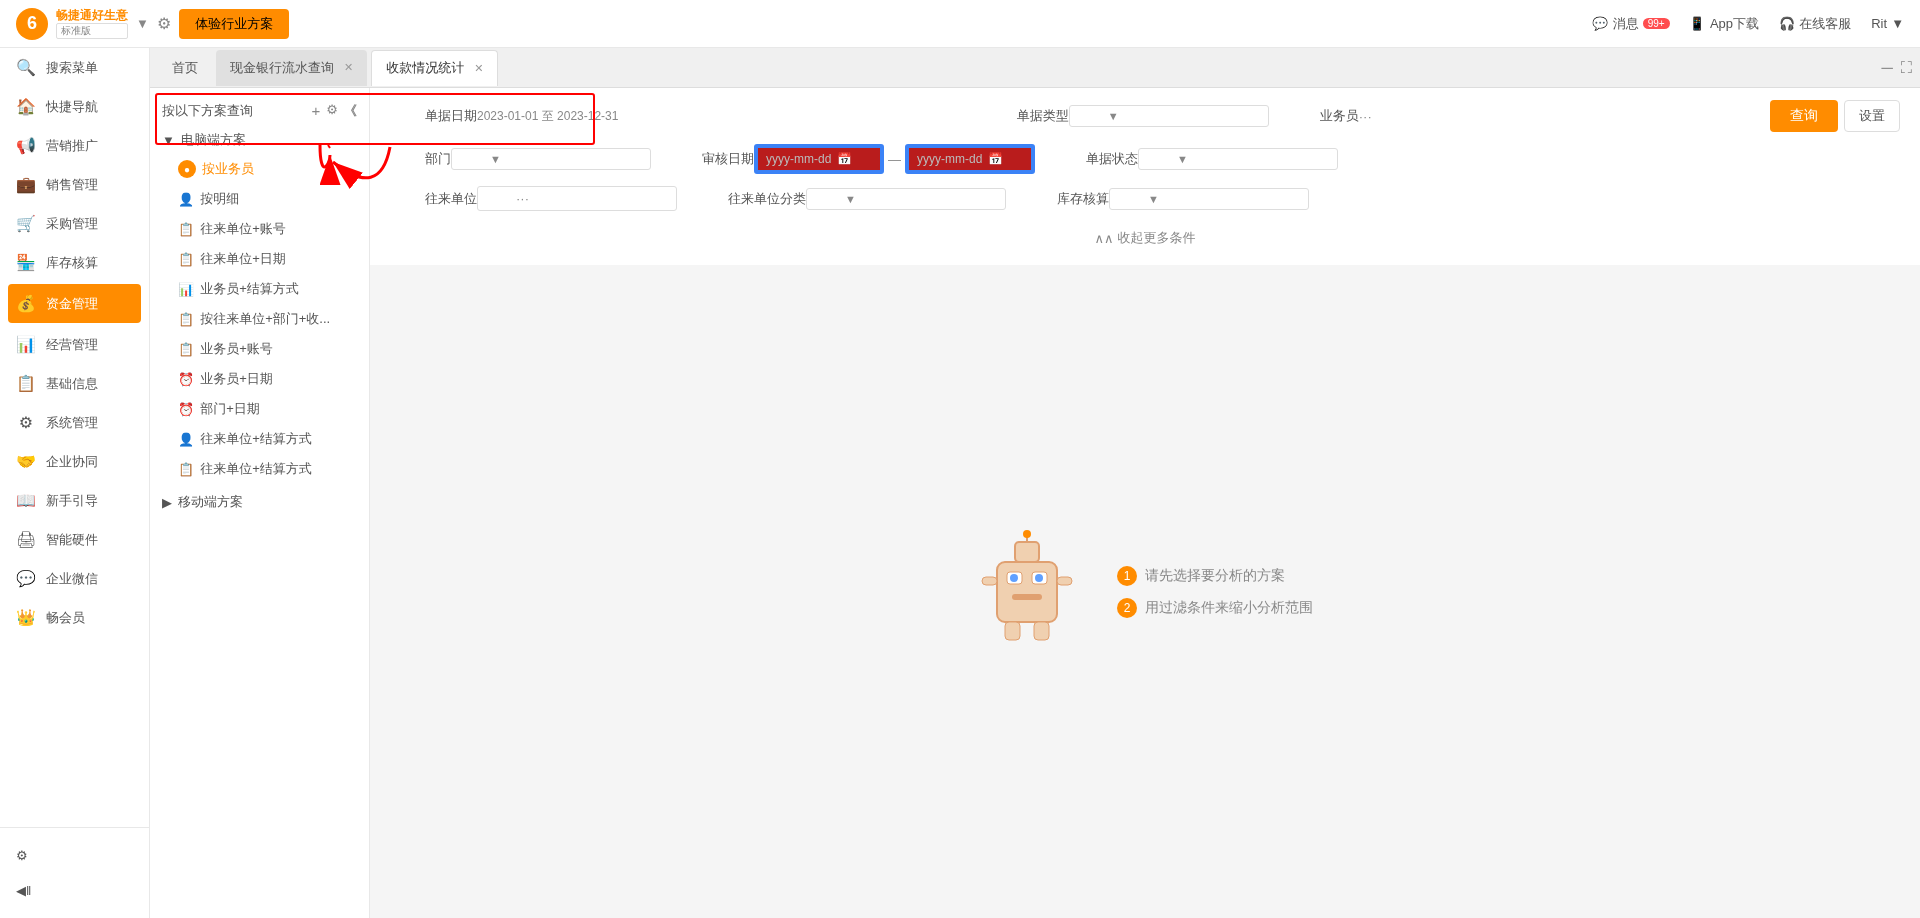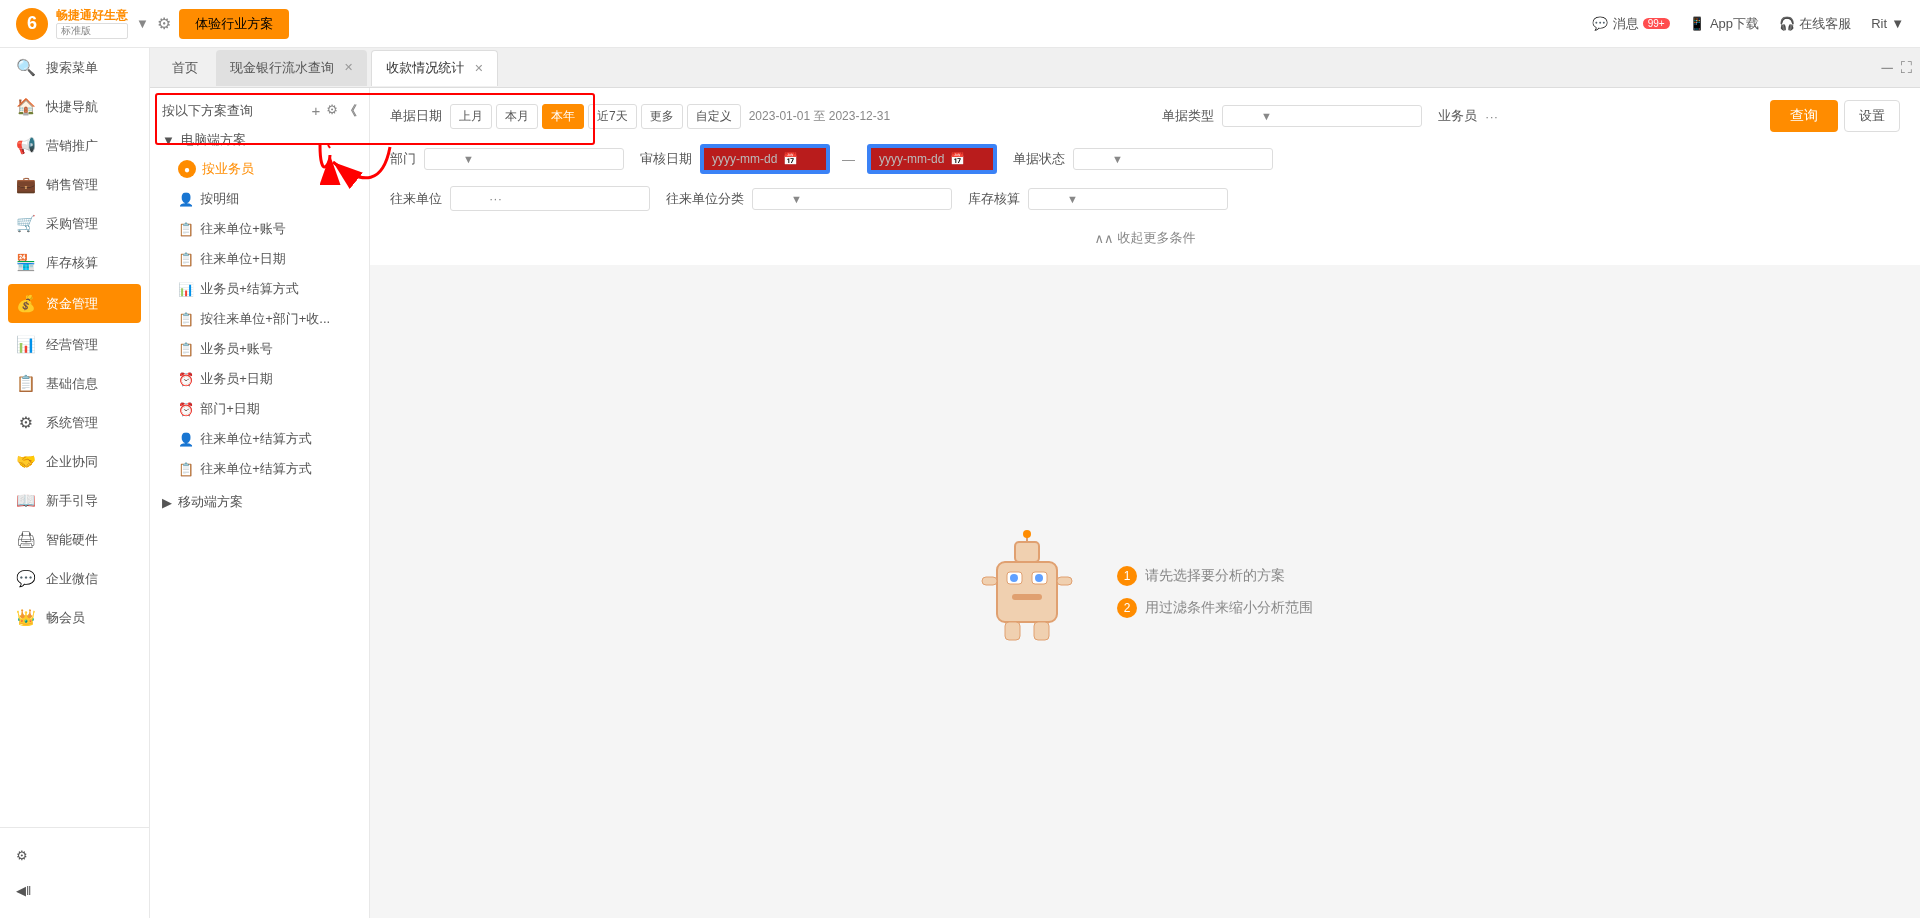--- a/index.html
+++ b/index.html
@@ -163,21 +163,21 @@
     .filter-row {
       display: flex;
       align-items: center;
       gap: 16px;
       margin-bottom: 12px;
       flex-wrap: wrap;
     }
     .filter-item {
       display: flex;
       align-items: center;
-      gap: 8px;
+      margin-left: 35px;
     }
     .filter-label { color: #555; font-size: 13px; white-space: nowrap; }
     .filter-date-btns { display: flex; gap: 4px; }
     .date-btn {
       padding: 3px 8px;
       border: 1px solid #ddd;
       border-radius: 3px;
       font-size: 12px;
       cursor: pointer;
       background: #fff;
@@ -516,28 +516,20 @@
         </div>
       </div>
     </div>
 
     <div class="filter-main">
       <div class="filter-top">
 
         <div class="filter-row">
           <div class="filter-item">
             <span class="filter-label">单据日期</span>
-            <div class="filter-date-btns">
-              <button class="date-btn">上月</button>
-              <button class="date-btn">本月</button>
-              <button class="date-btn active">本年</button>
-              <button class="date-btn">近7天</button>
-              <button class="date-btn">更多</button>
-              <button class="date-btn">自定义</button>
-            </div>
             <span class="date-range">2023-01-01 至 2023-12-31</span>
           </div>
           <div class="filter-item" style="margin-left:auto;">
             <span class="filter-label">单据类型</span>
             <div class="filter-select" style="min-width:200px;">
               <span class="filter-select-text"></span>
               <span class="filter-select-arrow">▼</span>
             </div>
           </div>
           <div class="filter-item">

